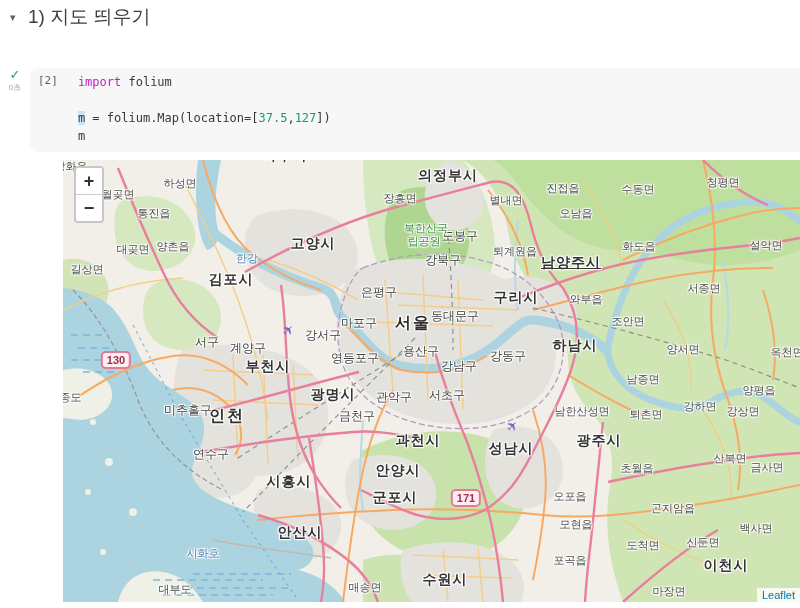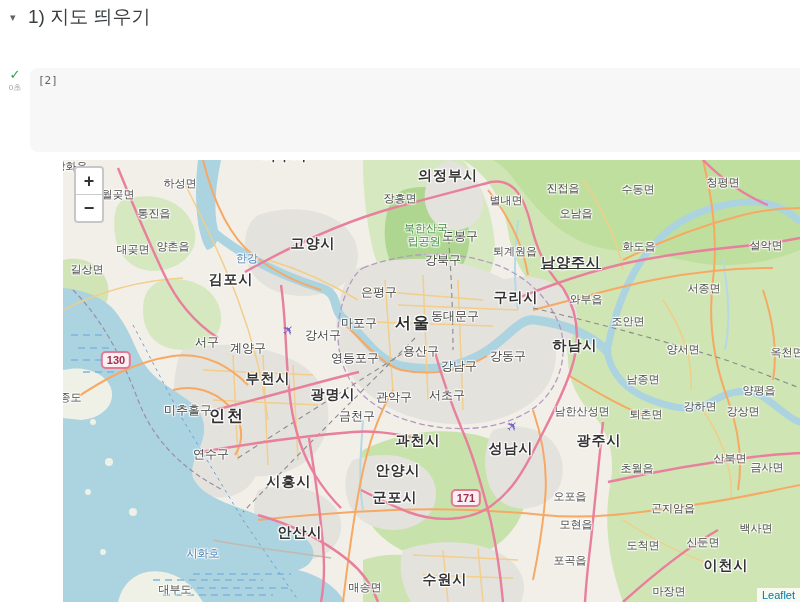--- a/index.html
+++ b/index.html
@@ -54,20 +54,25 @@
   <span class="collapse-tri">▾</span>
   <span class="sec-title">1) 지도 띄우기</span>
 </div>
 
 <div class="gutter">
   <span class="run-check">✓</span>
   <span class="exec-time">0초</span>
 </div>
 <div class="cell">
   <span class="exec-count">[2]</span>
+  <pre class="code" id="code-pre"><span class="tok-kw">import</span><span class="tok-pl"> folium</span>
+<span class="tok-pl"></span>
+<span class="tok-sel">m</span><span class="tok-pl"> = folium.Map(location=[</span><span class="tok-num">37.5</span><span class="tok-pl">,</span><span class="tok-num">127</span><span class="tok-pl">])</span>
+<span class="tok-pl">m</span>
+</pre>
 </div>
 
 <div class="map" id="map">
   <svg width="737" height="442" viewBox="0 0 737 442">
 
     <rect width="737" height="442" fill="#f2efe9"></rect>
 
     <g stroke="none">
       <path fill="#cfe5b4" d="M400,0 L737,0 L737,442 L560,442 C545,400 540,360 548,320 C552,295 545,270 530,255 C515,240 505,220 505,200 C505,175 495,150 478,135 C460,118 448,95 445,70 C440,40 425,15 400,0 Z"></path>
       <path fill="#bfdf9f" d="M430,0 L737,0 L737,90 C700,105 660,110 620,100 C580,90 545,95 515,80 C490,68 470,45 455,25 C448,15 440,5 430,0 Z"></path>
@@ -177,21 +182,21 @@
     <div class="zoombtn out">−</div>
   </div>
 
   <div id="labels-layer">
       <span class="mlabel big" style="left: 350px; top: 163px;">서울</span>
       <span class="mlabel big" style="left: 164px; top: 256px;">인천</span>
       <span class="mlabel city" style="left: 222px; top: -4px;">파주시</span>
       <span class="mlabel city" style="left: 250px; top: 84px;">고양시</span>
       <span class="mlabel city" style="left: 385px; top: 16px;">의정부시</span>
       <span class="mlabel city" style="left: 168px; top: 120px;">김포시</span>
-      <span class="mlabel city" style="left: 205px; top: 219px;">부천시</span>
+      <span class="mlabel city" style="left: 205px; top: 207px;">부천시</span>
       <span class="mlabel city" style="left: 270px; top: 235px;">광명시</span>
       <span class="mlabel city" style="left: 453px; top: 138px;">구리시</span>
       <span class="mlabel city" style="left: 508px; top: 103px; text-decoration: underline;">남양주시</span>
       <span class="mlabel city" style="left: 512px; top: 186px;">하남시</span>
       <span class="mlabel city" style="left: 355px; top: 281px;">과천시</span>
       <span class="mlabel city" style="left: 448px; top: 289px;">성남시</span>
       <span class="mlabel city" style="left: 335px; top: 311px;">안양시</span>
       <span class="mlabel city" style="left: 320px; top: 338px; margin-left: 12px;">군포시</span>
       <span class="mlabel city" style="left: 237px; top: 373px;">안산시</span>
       <span class="mlabel city" style="left: 382px; top: 420px;">수원시</span>

